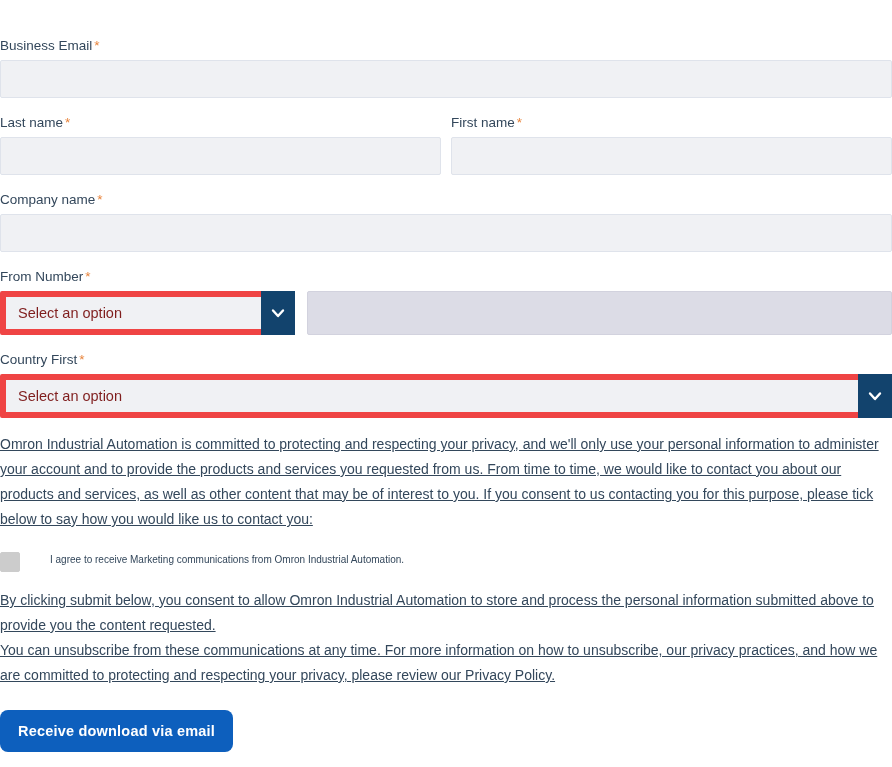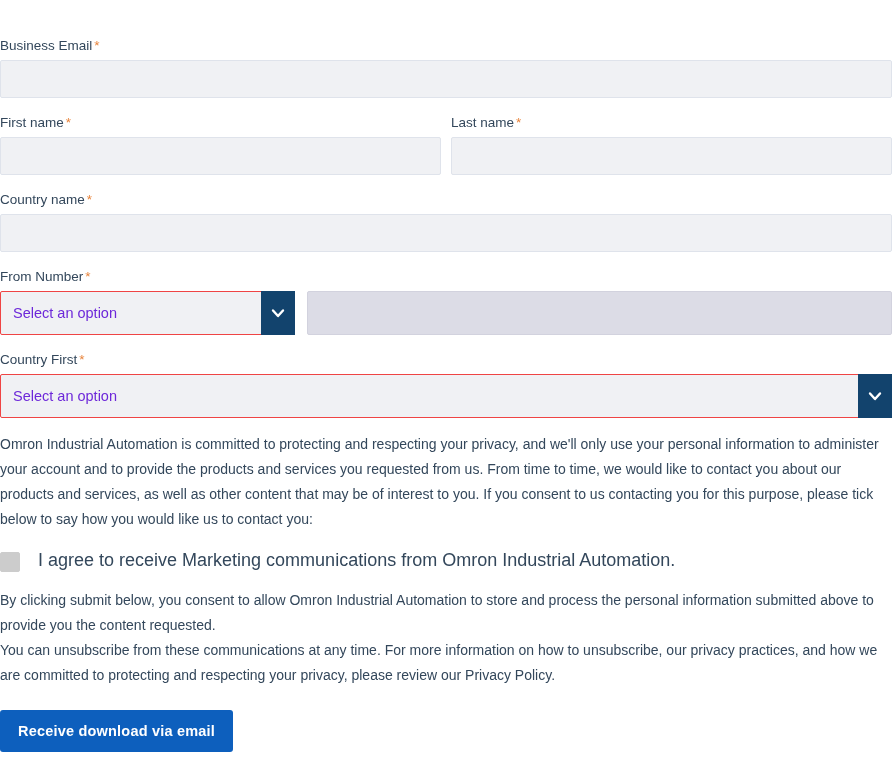--- a/index.html
+++ b/index.html
@@ -65,27 +65,27 @@
   .phone-select-wrap {
     position: relative;
     width: 295px;
     height: 44px;
   }
   .select-box {
     width: 100%;
     height: 100%;
     box-sizing: border-box;
     background: #f0f1f4;
-    border: 1px solid #ef4444;
+    border: 6px solid #ef4444;
     border-radius: 2px;
     display: flex;
     align-items: center;
     padding: 0 52px 0 12px;
     font-size: 14.5px;
-    color: #6d28d9;
+    color: #7f1d1d;
   }
   .select-arrow {
     position: absolute;
     top: 0;
     right: 0;
     width: 34px;
     height: 100%;
     background: #12436d;
     display: flex;
     align-items: center;
@@ -107,52 +107,53 @@
     position: relative;
     width: 100%;
     height: 44px;
   }
   
   .legal-text {
     font-size: 14px;
     line-height: 25px;
     color: #33475b;
     margin: 0;
+    text-decoration: underline;
   }
   .legal-block {
     margin-top: 14px;
   }
   .checkbox-row {
     display: flex;
     align-items: flex-start;
     margin-top: 19px;
     margin-bottom: 16px;
   }
   .checkbox {
     width: 18px;
     height: 18px;
     background: #cccccc;
     border: 1px solid #cccccc;
     border-radius: 2px;
     flex: 0 0 auto;
     margin-top: 1px;
   }
   .checkbox-label {
-    font-size: 18px;
+    font-size: 10px;
     line-height: 18px;
     color: #33475b;
-    padding-left: 18px;
+    padding-left: 30px;
   }
   .submit-btn {
     margin-top: 22px;
     display: inline-block;
     background: #0d5fbd;
     color: #ffffff;
     border: none;
-    border-radius: 3px;
+    border-radius: 8px;
     font-family: "Liberation Sans", sans-serif;
     font-size: 14.5px;
     font-weight: bold;
     letter-spacing: .2px;
     padding: 13px 18px;
     cursor: pointer;
   }
   .label-row-top { padding-top: 38px; }
 </style>
 </head>
@@ -165,36 +166,36 @@
     <label class="field-label label-row-top">
       <span>Business Email</span><span class="req">*</span>
     </label>
     <input class="text-input" type="text" value="" placeholder="" style="">
   </div>
 
   
   <div class="two-col row-gap">
     <div>
       <label class="field-label">
+        <span>Last name</span><span class="req">*</span>
+      </label>
+      <input class="text-input" type="text" value="" placeholder="" style="">
+    </div>
+    <div>
+      <label class="field-label">
         <span>First name</span><span class="req">*</span>
       </label>
       <input class="text-input" type="text" value="" placeholder="" style="">
     </div>
-    <div>
-      <label class="field-label">
-        <span>Last name</span><span class="req">*</span>
-      </label>
-      <input class="text-input" type="text" value="" placeholder="" style="">
-    </div>
   </div>
 
   
   <div class="row-gap">
     <label class="field-label">
-      <span>Country name</span><span class="req">*</span>
+      <span>Company name</span><span class="req">*</span>
     </label>
     <input class="text-input" type="text" value="" placeholder="" style="">
   </div>
 
   
   <div class="row-gap">
     <label class="field-label">
       <span>From Number</span><span class="req">*</span>
     </label>
     <div class="phone-row">

